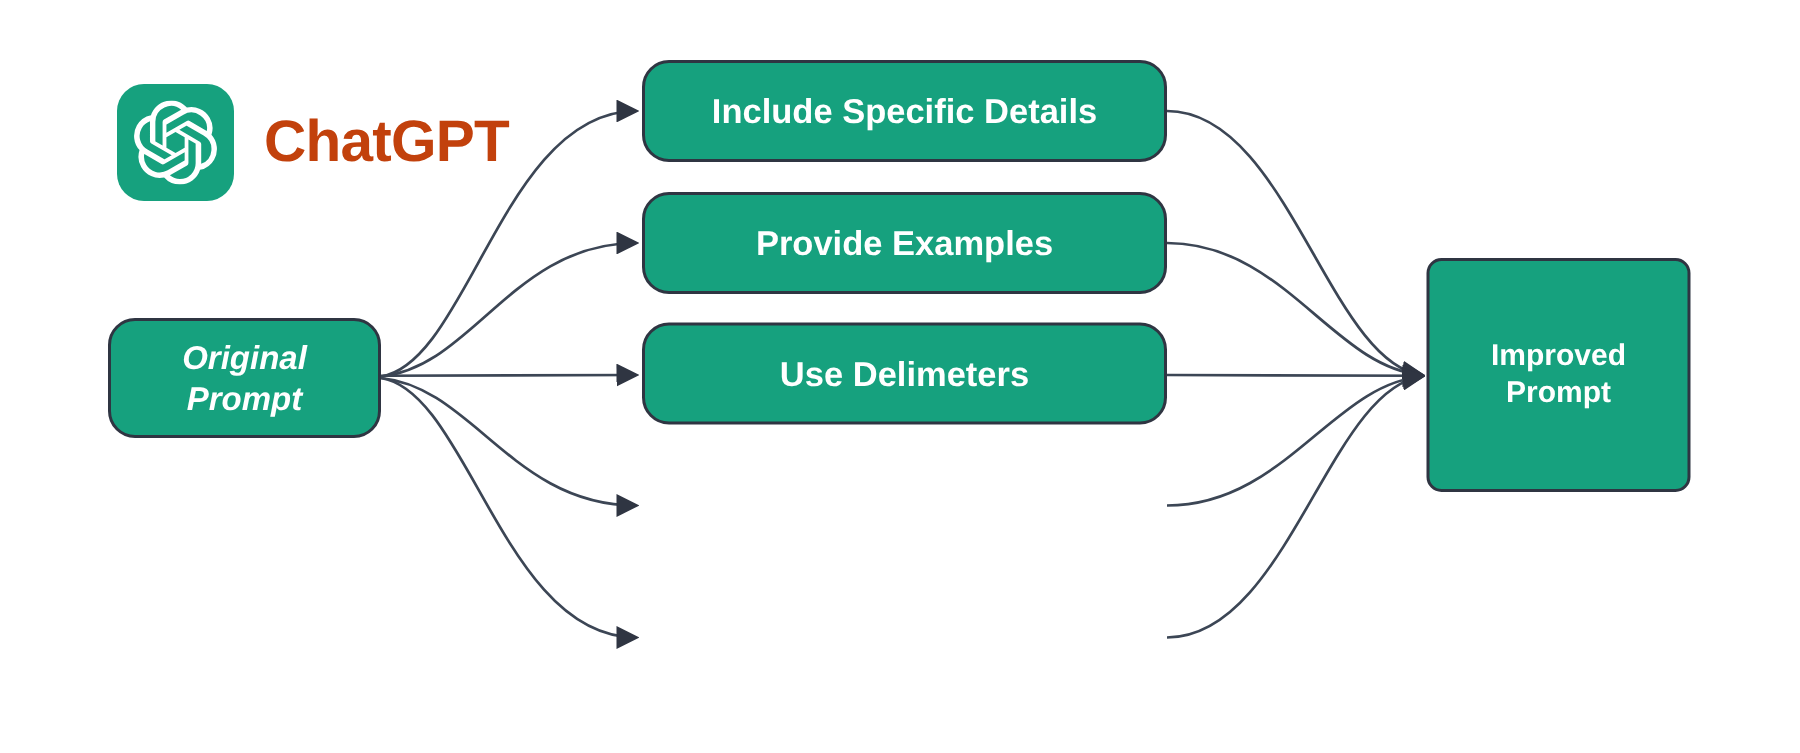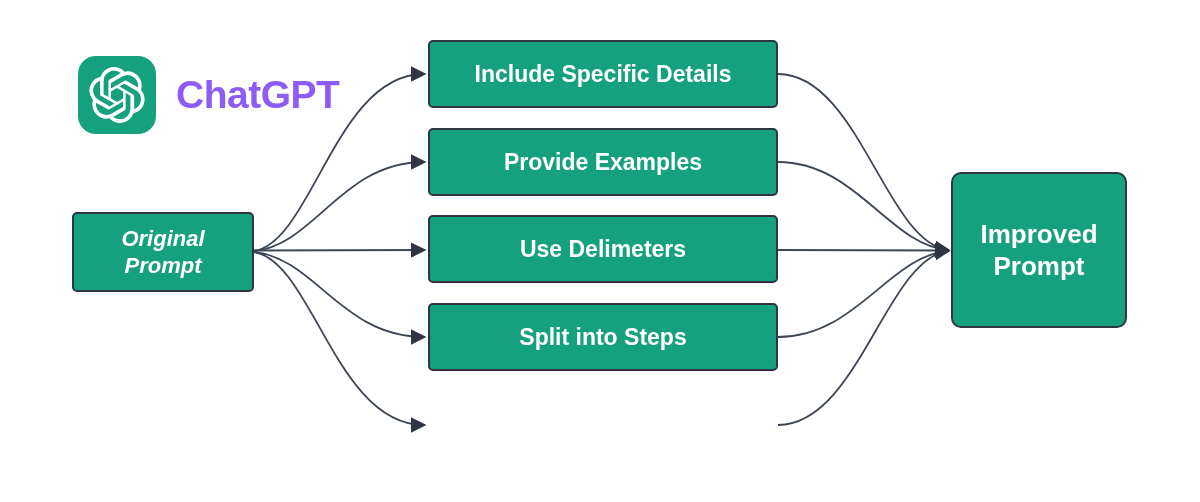--- a/index.html
+++ b/index.html
@@ -39,28 +39,28 @@
     align-items: center;
     justify-content: center;
   }
   .brand-badge svg {
     width: 56px;
     height: 56px;
   }
   .brand-label {
     font-size: 39px;
     font-weight: bold;
-    color: #8b5cf6;
+    color: #c2410c;
     letter-spacing: -0.5px;
   }
   .node {
     position: absolute;
     background: #16a17e;
     border: 2px solid #2f3542;
-    border-radius: 5px;
+    border-radius: 18px;
     color: #ffffff;
     font-weight: bold;
     display: flex;
     align-items: center;
     justify-content: center;
     text-align: center;
     box-sizing: border-box;
     line-height: 1.25;
   }
   .node-source {
@@ -81,21 +81,21 @@
   .node-step-0 { top: 40px; }
   .node-step-1 { top: 128px; }
   .node-step-2 { top: 215px; }
   .node-step-3 { top: 303px; }
   .node-step-4 { top: 391px; }
   .node-target {
     left: 951px;
     top: 172px;
     width: 176px;
     height: 156px;
-    font-size: 26px;
+    font-size: 20px;
     border-radius: 10px;
     padding: 0 28px;
   }
 </style>
 </head>
 <body>
 
 <div id="canvas">
 
   <svg id="edges" viewBox="0 0 1200 502" xmlns="http://www.w3.org/2000/svg">
@@ -133,21 +133,18 @@
 
   <div class="node node-step node-step-0">
     <span>Include Specific Details</span>
   </div>
   <div class="node node-step node-step-2">
     <span>Use Delimeters</span>
   </div>
   <div class="node node-step node-step-1">
     <span>Provide Examples</span>
   </div>
-  <div class="node node-step node-step-3">
-    <span>Split into Steps</span>
-  </div>
 
   <div class="node node-target">
     <span>Improved Prompt</span>
   </div>
 
 </div>
 
 </body></html>

